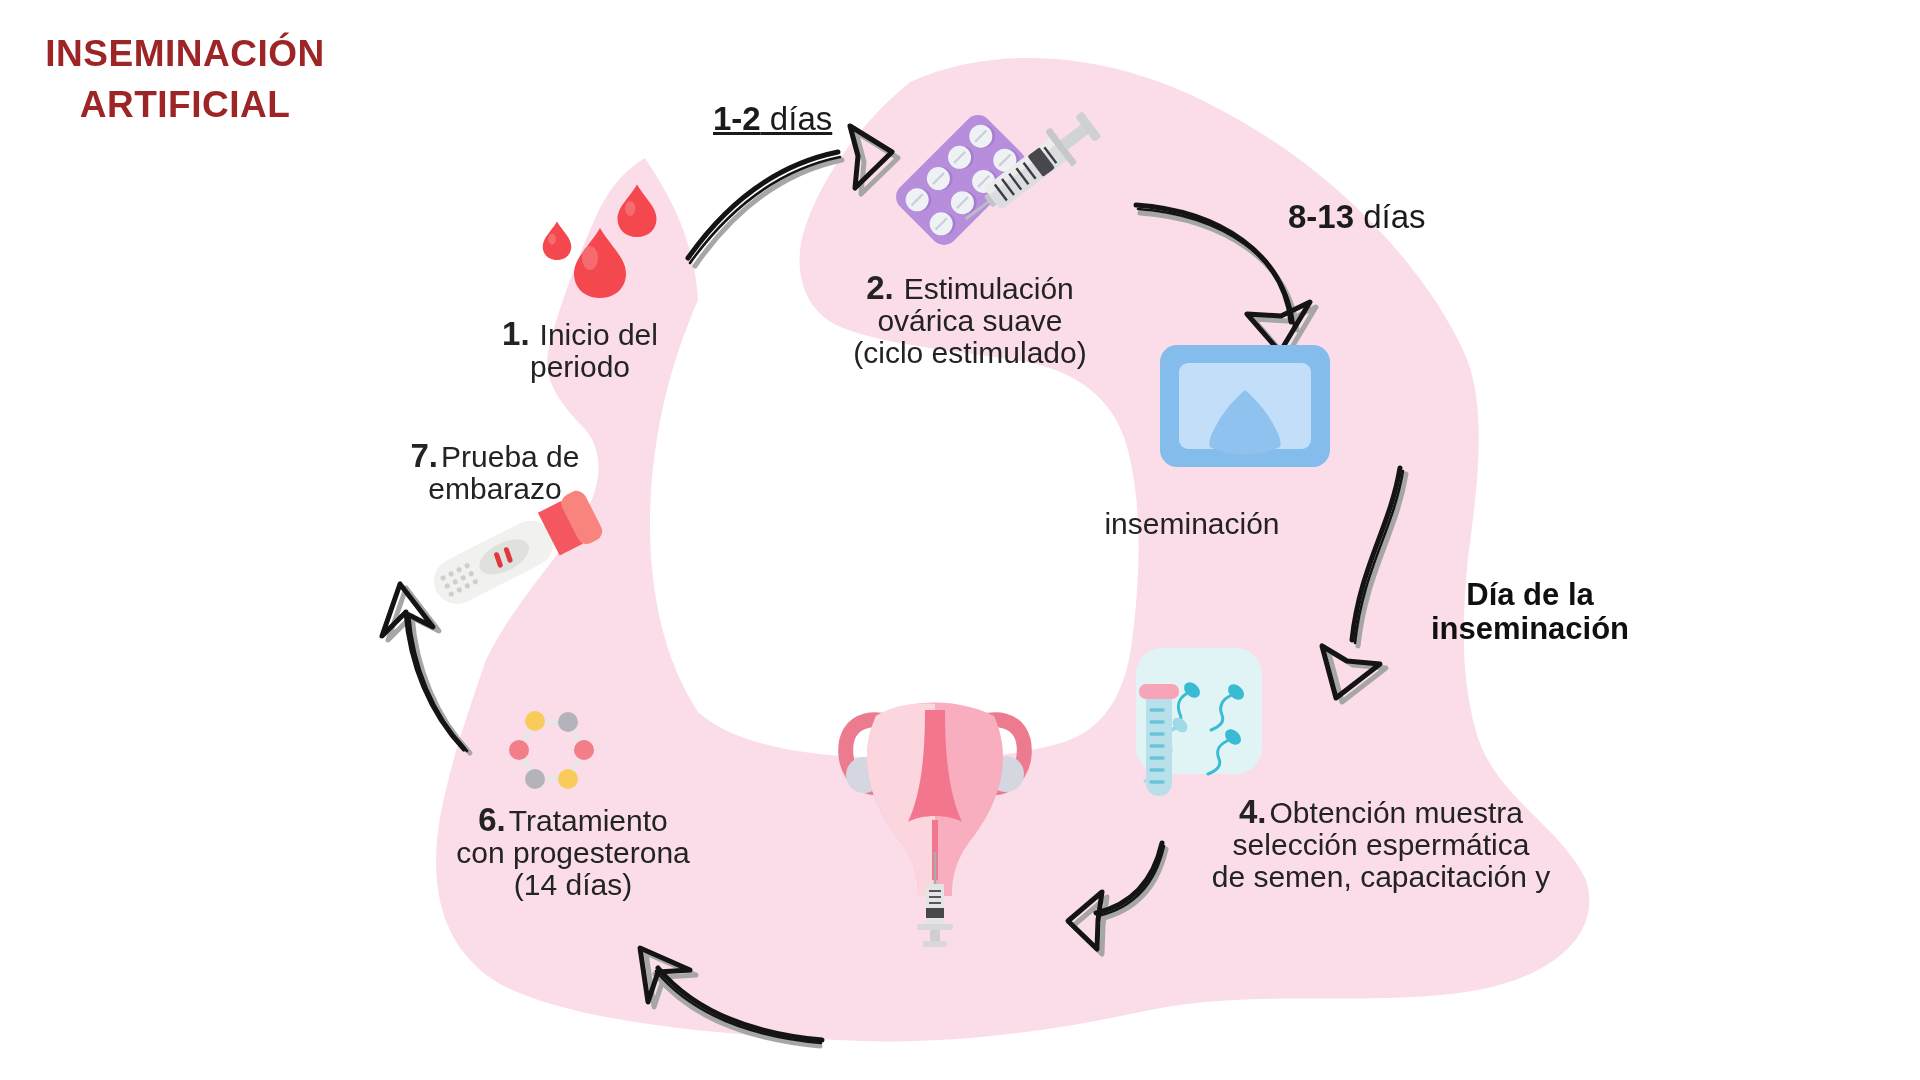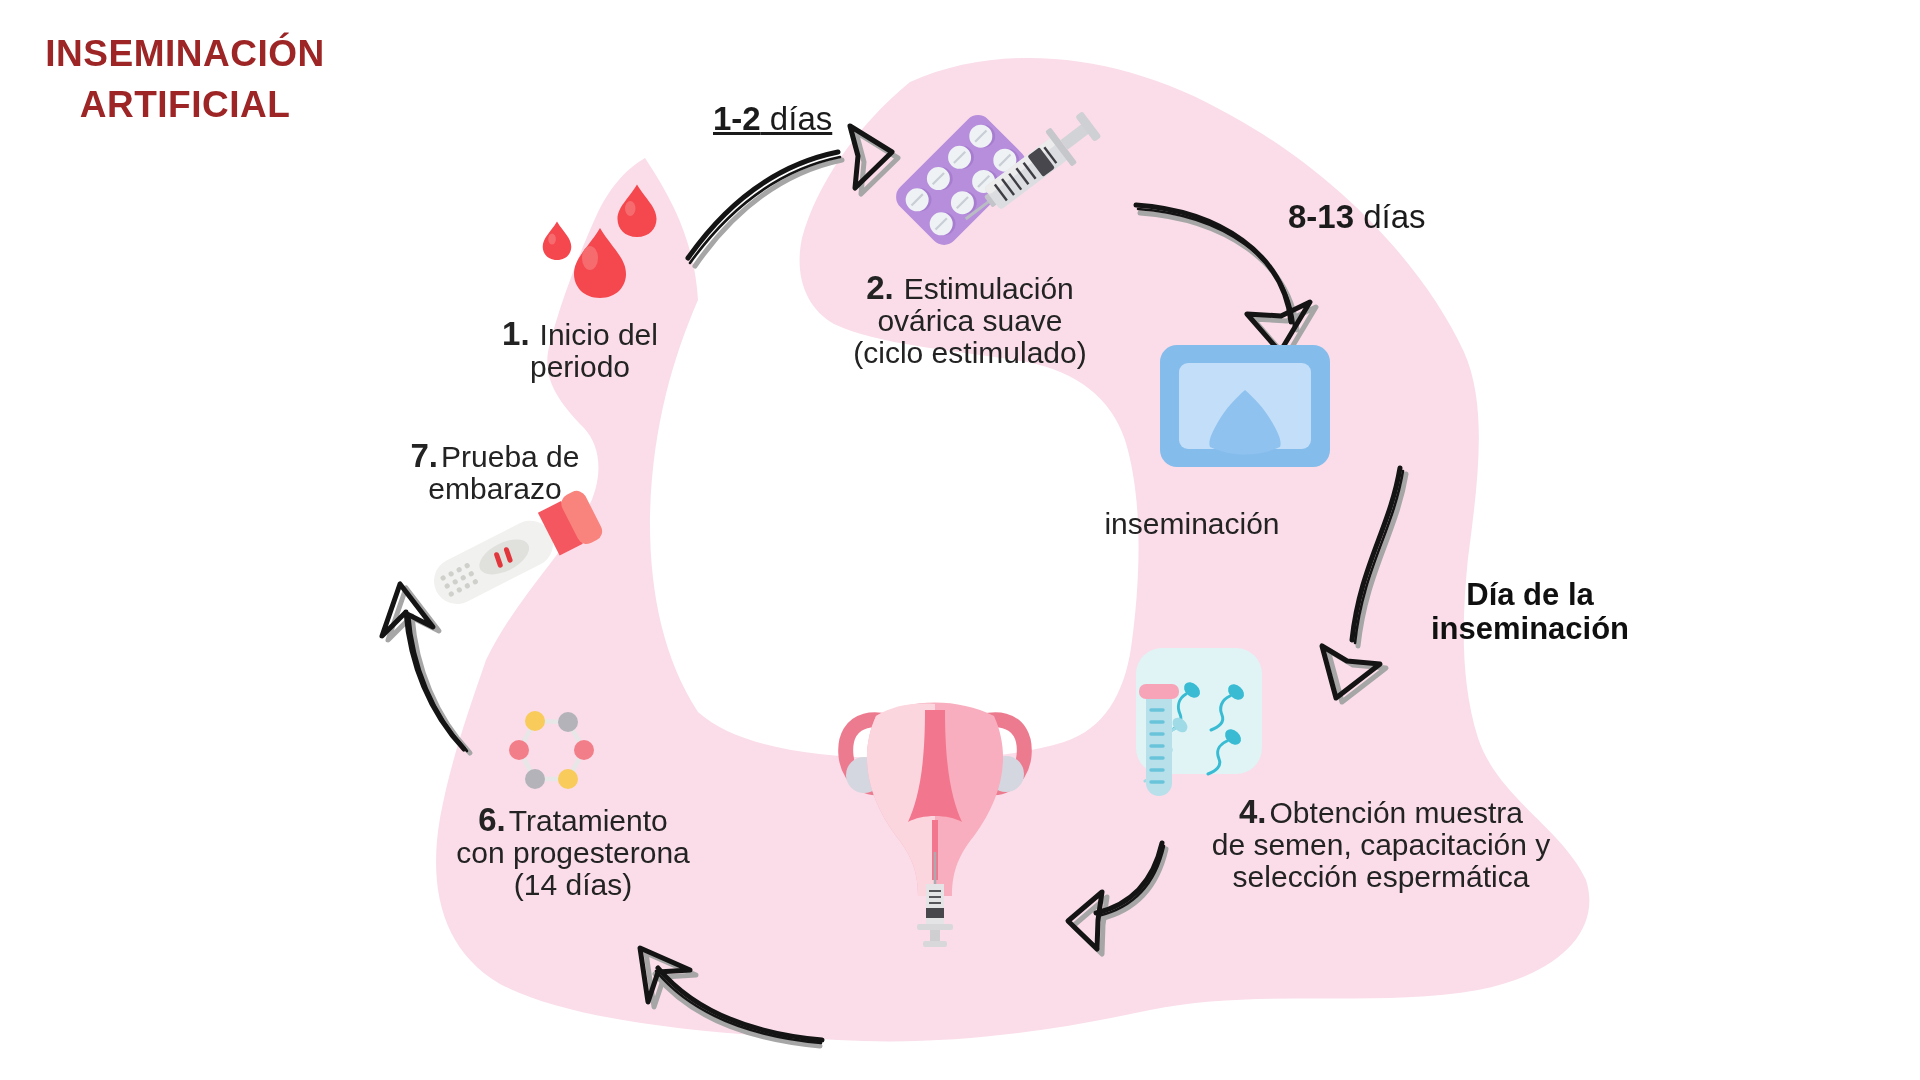--- a/index.html
+++ b/index.html
@@ -302,22 +302,22 @@
     <div>ovárica suave</div>
     <div>(ciclo estimulado)</div>
   </div>
 
   <div class="txt" style="left:1062px;top:508px;width:260px;">
     <div>inseminación</div>
   </div>
 
   <div class="txt" style="left:1186px;top:796px;width:390px;">
     <div><span class="n">4.</span><span>Obtención muestra</span></div>
+    <div>selección espermática</div>
     <div>de semen, capacitación y</div>
-    <div>selección espermática</div>
   </div>
 
 
   <div class="txt" style="left:420px;top:804px;width:306px;">
     <div><span class="n">6.</span><span>Tratamiento</span></div>
     <div>con progesterona</div>
     <div>(14 días)</div>
   </div>
 
   <div class="txt" style="left:362px;top:440px;width:266px;">

